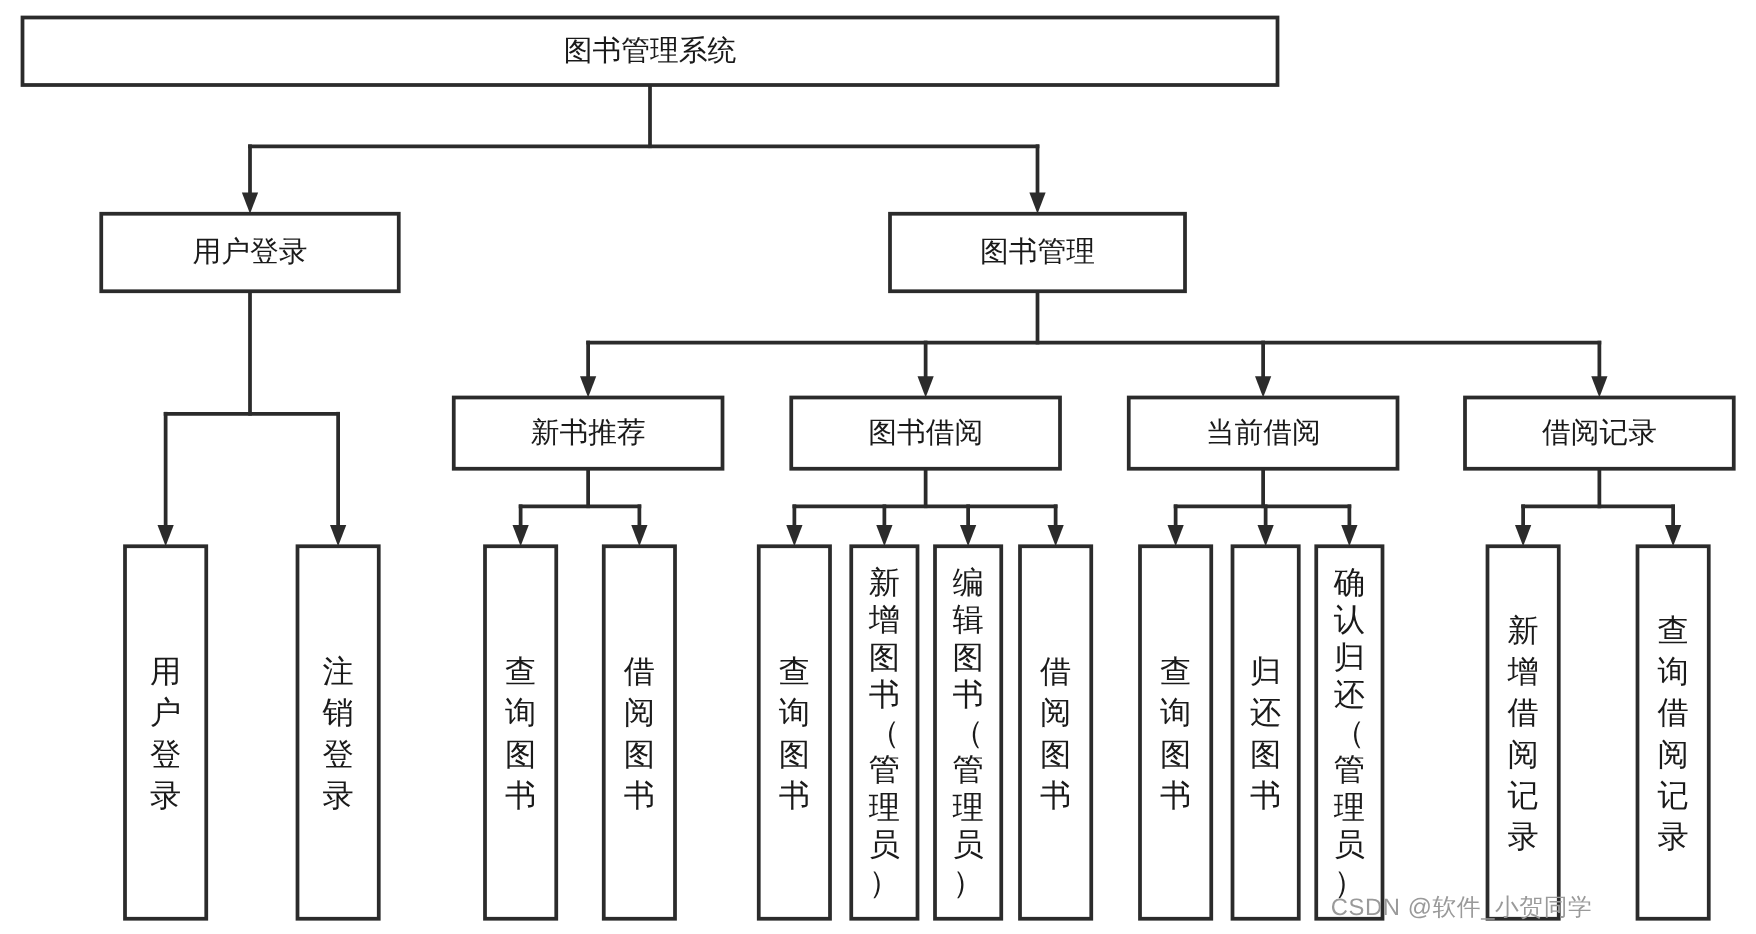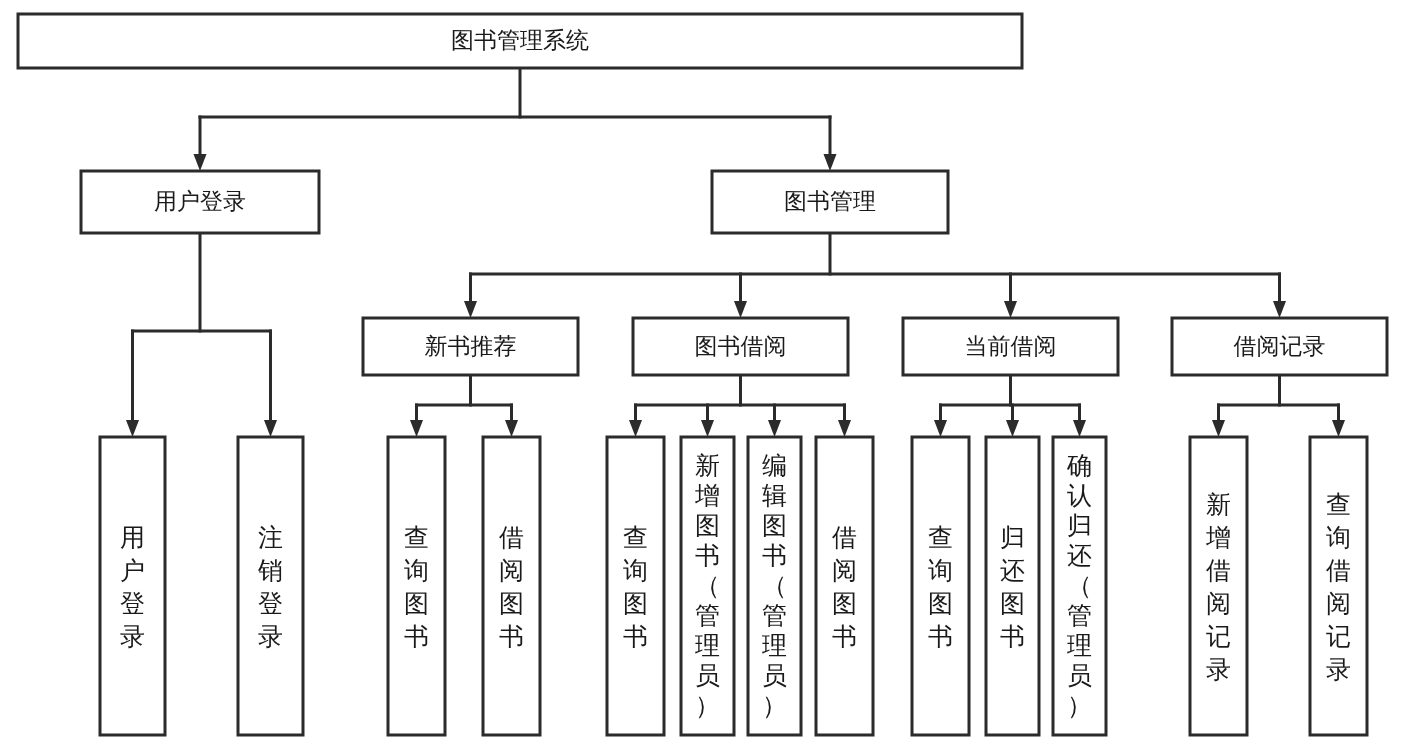--- a/index.html
+++ b/index.html
@@ -258,13 +258,14 @@
           <rect x="1310" y="437" width="57" height="298" class="box-rect"></rect>
           <text x="1338.5" y="512.74" class="node-label-v" font-size="25">查</text>
           <text x="1338.5" y="545.74" class="node-label-v" font-size="25">询</text>
           <text x="1338.5" y="578.74" class="node-label-v" font-size="25">借</text>
           <text x="1338.5" y="611.74" class="node-label-v" font-size="25">阅</text>
           <text x="1338.5" y="644.74" class="node-label-v" font-size="25">记</text>
           <text x="1338.5" y="677.74" class="node-label-v" font-size="25">录</text>
         </g>
       </g>
   </svg>
+  <div class="watermark-text">CSDN @软件_小贺同学</div>
 </div>
 
 </body></html>

